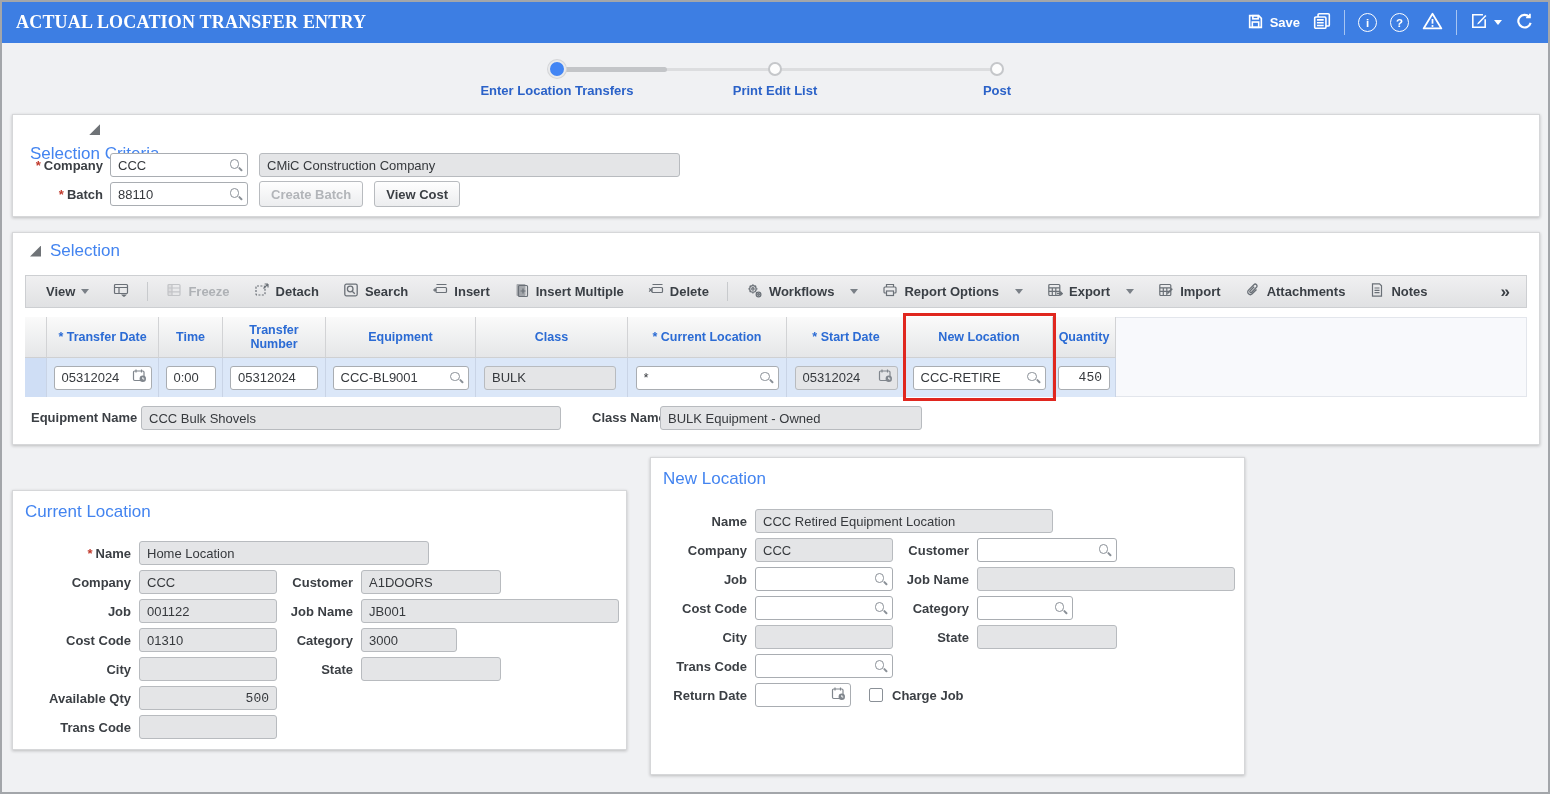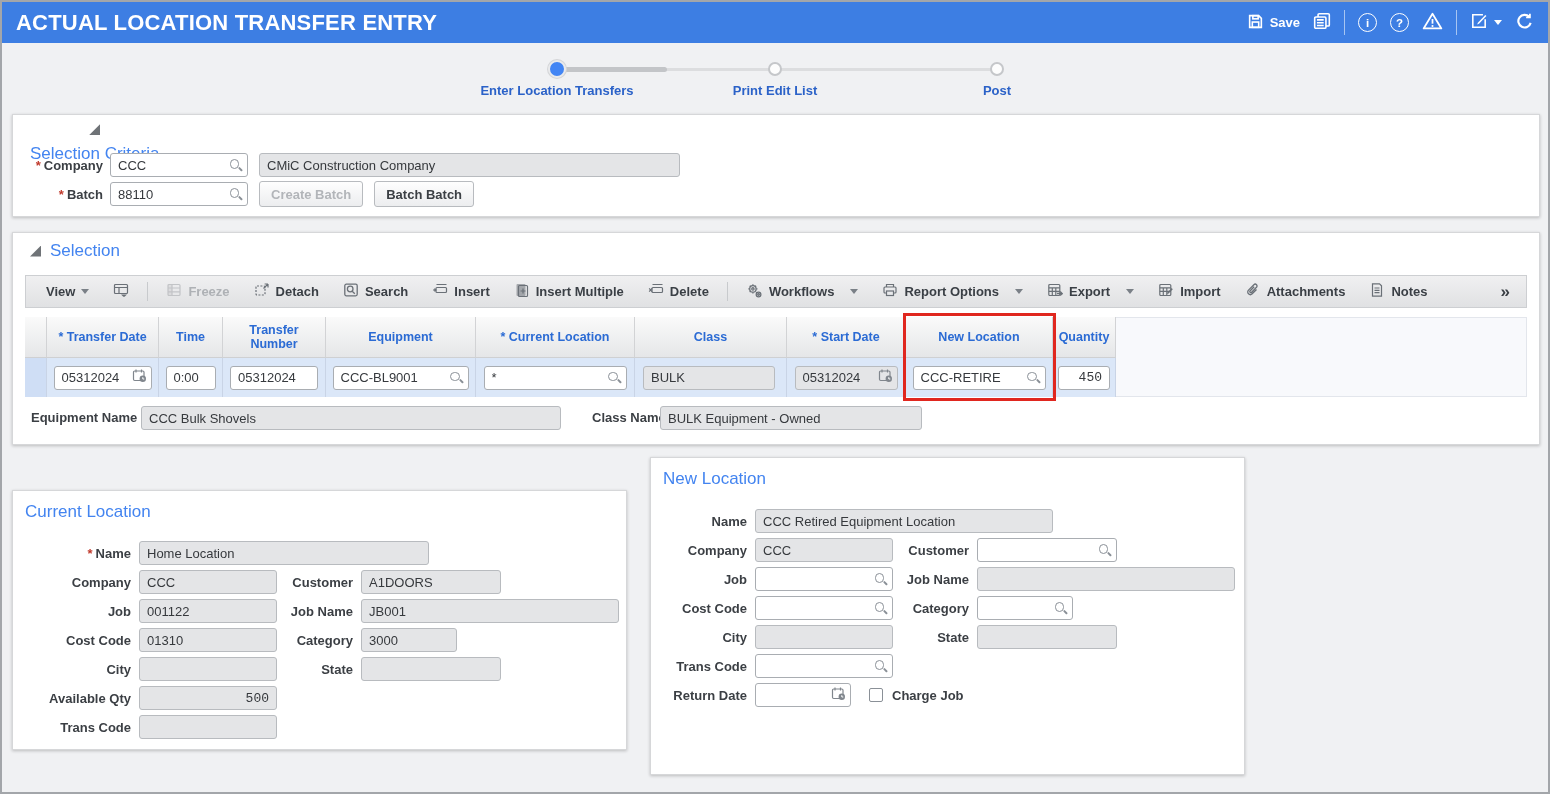--- a/index.html
+++ b/index.html
@@ -2,21 +2,21 @@
 <html><head>
 <meta charset="utf-8">
 <style>
   * { margin:0; padding:0; box-sizing:border-box; }
   html,body { background:#d7d9db; }
   body { font-family:"Liberation Sans", sans-serif; }
   .window{ position:relative; width:1550px; height:794px; background:#f0f1f3; border:2px solid #a3a6aa; overflow:hidden; }
 
   
   .titlebar{ position:absolute; left:0; top:0; right:0; height:41px; background:#3d7ee3; display:flex; align-items:center; padding:0 14px; color:#fff; }
-  .titlebar h1{ font-size:22px; font-weight:700; letter-spacing:.2px; }
+  .titlebar h1{ font-size:18px; font-weight:700; letter-spacing:.2px;font-family:Liberation Serif, serif; }
   .tb-right{ margin-left:auto; display:flex; align-items:center; gap:13px; }
   .tb-item{ display:flex; align-items:center; gap:6px; color:#fff; background:none; border:0; cursor:pointer; font:700 13px "Liberation Sans",sans-serif; }
   .tb-sep{ width:1px; height:25px; background:rgba(255,255,255,.55); }
   .circ{ width:19px; height:19px; border:1.7px solid #fff; border-radius:50%; display:flex; align-items:center; justify-content:center; font:700 11.5px "Liberation Sans",sans-serif; color:#fff; }
   .caret{ width:0; height:0; border-left:4.5px solid transparent; border-right:4.5px solid transparent; border-top:5.5px solid currentColor; display:inline-block; }
 
   
   .train{ position:absolute; left:0; top:41px; right:0; height:64px; }
   .train .track{ position:absolute; left:555px; top:25px; width:440px; height:3px; background:#dcdddf; border-radius:2px; }
   .train .track-done{ position:absolute; left:557px; top:24px; width:108px; height:5px; background:#c3c5c8; border-radius:3px; }
@@ -166,21 +166,21 @@
       </div>
     </div>
 
     <div class="frow" style="left:12px; top:67px;">
       <span class="lab lbl" style="width:78px;"><span class="req">*</span><span>Batch</span></span>
       <div class="fld" style="width:138px; margin-left:7px;">
         <input value="88110" style="">
         <span class="mag"></span>
       </div>
       <button class="btn" style="margin-left:11px;" disabled="">Create Batch</button>
-      <button class="btn" style="margin-left:11px;">Batch Batch</button>
+      <button class="btn" style="margin-left:11px;">View Cost</button>
     </div>
   </div>
 
   <div class="box" style="left:10px; top:230px; width:1528px; height:213px;">
     <div class="sec-title" style="position:absolute; left:17px; top:8px;">
       <span class="disc"></span>
       <span>Selection</span>
     </div>
 
     <div class="toolbar">
@@ -360,34 +360,34 @@
       </div>
       <div class="col" style="width:150px;">
         <div class="th">Equipment</div>
         <div class="td">
           <div class="fld" style="width:136px;">
             <input value="CCC-BL9001" style="">
             <span class="mag"></span>
           </div>
         </div>
       </div>
-      <div class="col" style="width:159px;">
-        <div class="th">* Current Location</div>
-        <div class="td">
-          <div class="fld" style="width:143px;">
-            <input value="*" style="">
-            <span class="mag"></span>
-          </div>
-        </div>
-      </div>
       <div class="col" style="width:152px;">
         <div class="th">Class</div>
         <div class="td" style="justify-content:flex-start; padding-left:8px;">
           <div class="fld ro" style="width:132px;">
             <input readonly="" value="BULK" style="">
+          </div>
+        </div>
+      </div>
+      <div class="col" style="width:159px;">
+        <div class="th">* Current Location</div>
+        <div class="td">
+          <div class="fld" style="width:143px;">
+            <input value="*" style="">
+            <span class="mag"></span>
           </div>
         </div>
       </div>
       <div class="col" style="width:119px;">
         <div class="th">* Start Date</div>
         <div class="td">
           <div class="fld ro" style="width:103px;">
             <input readonly="" value="05312024" style="">
             <span class="cal">
               <svg width="15" height="15" viewBox="0 0 15 15" fill="none" stroke="#80868d" stroke-width="1.2">

